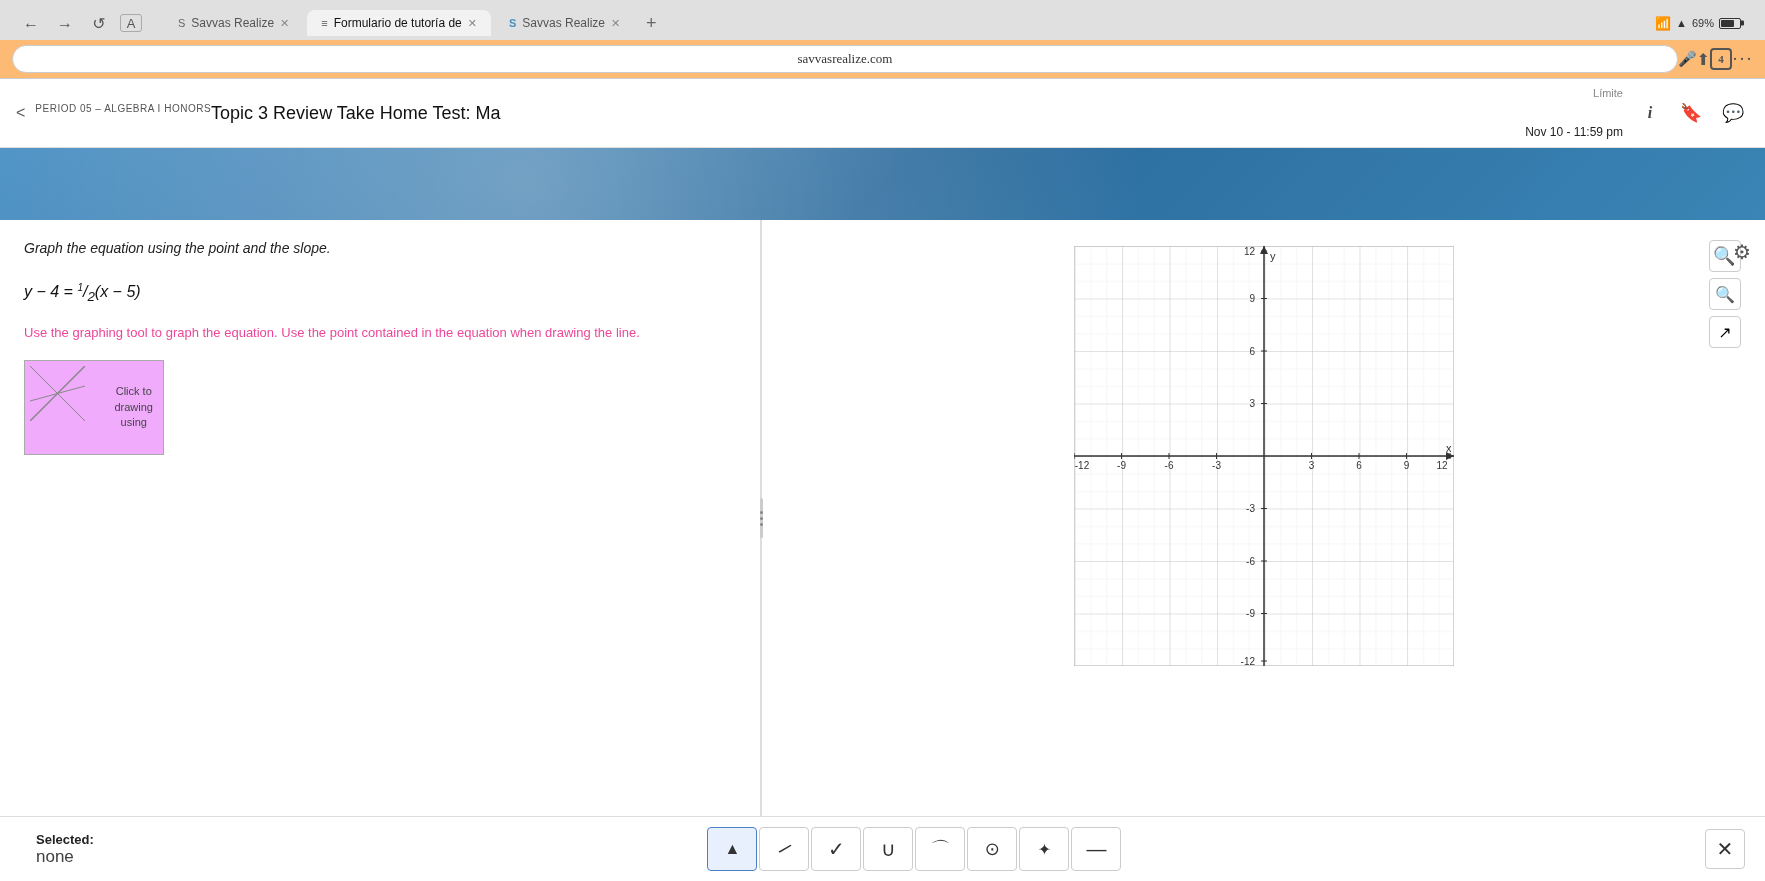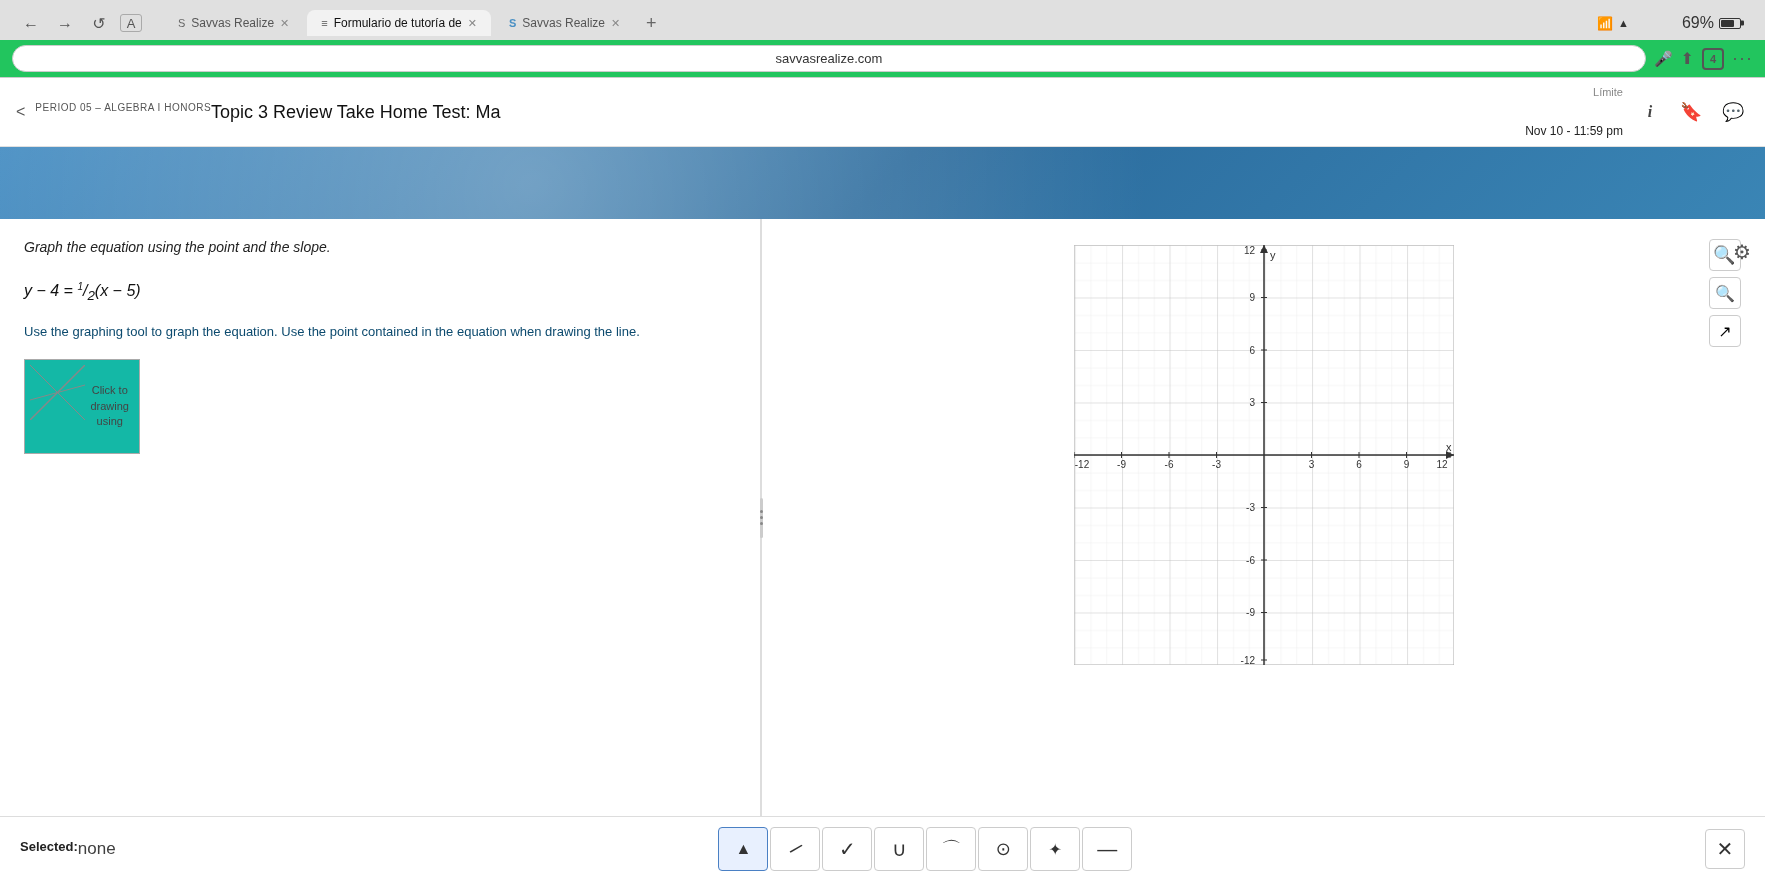--- a/index.html
+++ b/index.html
@@ -79,22 +79,23 @@
       font-size: 18px;
       color: #666;
       cursor: pointer;
       background: none;
       border: none;
     }
     .address-bar-row {
       display: flex;
       align-items: center;
       padding: 5px 12px;
-      background: #22c55e;
-      gap: 8px;
+      background: #fdba74;
+      gap: 0;
+      font-family: Liberation Serif, serif;
     }
     .address-bar {
       flex: 1;
       background: white;
       border: 1px solid #ccc;
       border-radius: 20px;
       padding: 5px 16px;
       font-size: 13px;
       color: #333;
       display: flex;
@@ -282,30 +283,30 @@
       margin-bottom: 18px;
       font-style: italic;
     }
 
     .equation-display sup {
       font-size: 10px;
     }
 
     .instruction-text {
       font-size: 13px;
-      color: #0c4a6e;
+      color: #ec4899;
       margin-bottom: 18px;
       line-height: 1.5;
     }
 
     .click-enlarge-box {
-      width: 116px;
+      width: 140px;
       height: 95px;
       border: 1.5px solid #aaa;
-      background: #14b8a6;
+      background: #f0abfc;
       display: flex;
       align-items: center;
       justify-content: center;
       cursor: pointer;
       position: relative;
       overflow: hidden;
     }
     .click-enlarge-text {
       position: absolute;
       right: 10px;
@@ -401,22 +402,23 @@
     .bottom-toolbar {
       background: white;
       border-top: 1px solid #ddd;
       padding: 10px 20px;
       display: flex;
       align-items: center;
       gap: 0;
     }
     .selected-info {
       display: flex;
-      flex-direction: row;
+      flex-direction: column;
       margin-right: 30px;
+      margin-left: 16px;
     }
     .selected-label {
       font-size: 13px;
       font-weight: bold;
       color: #222;
     }
     .selected-value {
       font-size: 17px;
       color: #404040;
     }
@@ -486,21 +488,21 @@
       <span style="font-size:11px; color:#4a90c4; font-weight:bold;">S</span>
       <span style="overflow:hidden; text-overflow:ellipsis; white-space:nowrap;">Savvas Realize</span>
       <span class="tab-close">✕</span>
     </div>
     <button class="new-tab-btn">+</button>
 
     <div style="margin-left:auto; display:flex; align-items:center; gap:8px; padding-right:8px;">
       <div class="status-icons">
         <span style="font-size:13px;">📶</span>
         <span style="font-size:11px;">▲</span>
-        <span style="font-size:16px;margin-left:48px;">69%</span>
+        <span style="font-size:11px;">69%</span>
         <div class="battery-bar">
           <div class="battery-fill"></div>
           <div class="battery-tip"></div>
         </div>
       </div>
     </div>
   </div>
 
   <div class="address-bar-row">
     <div class="address-bar">

